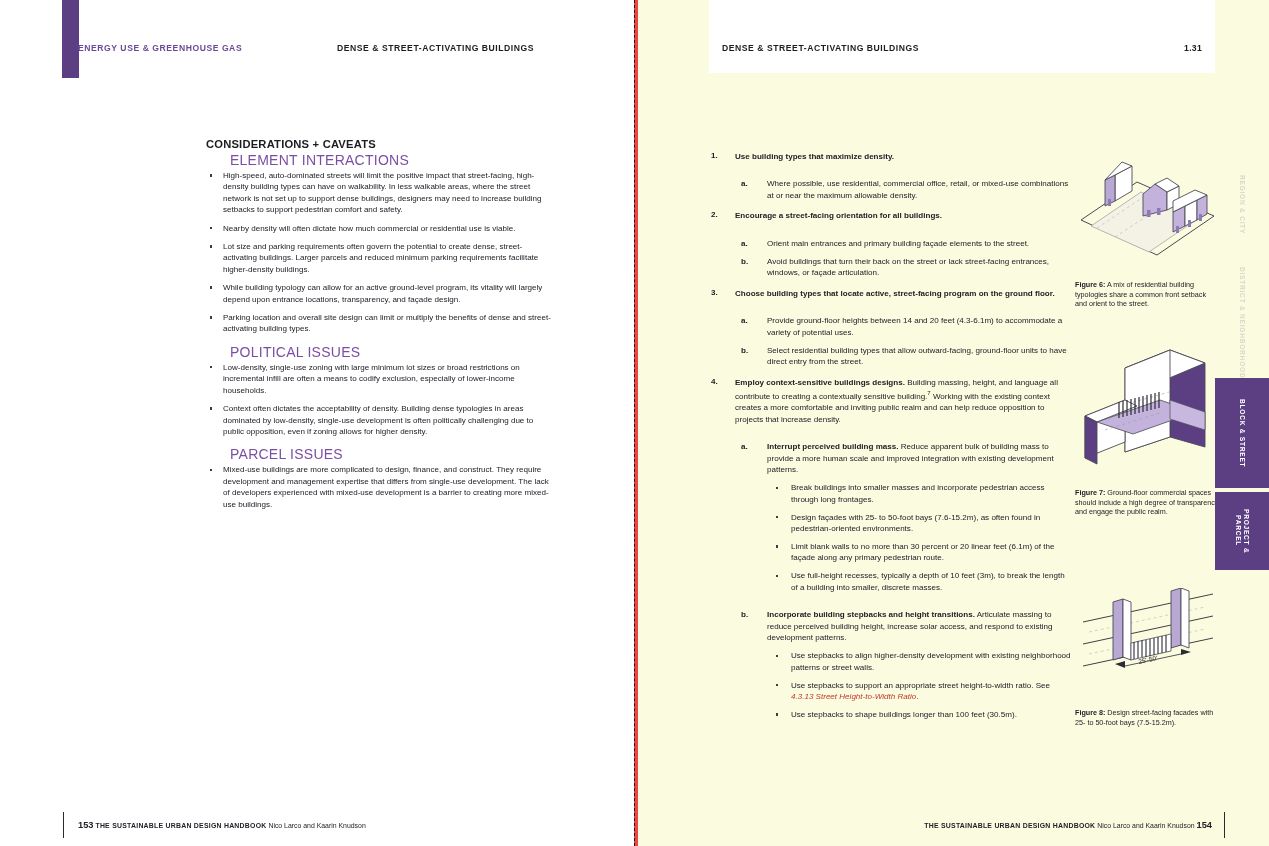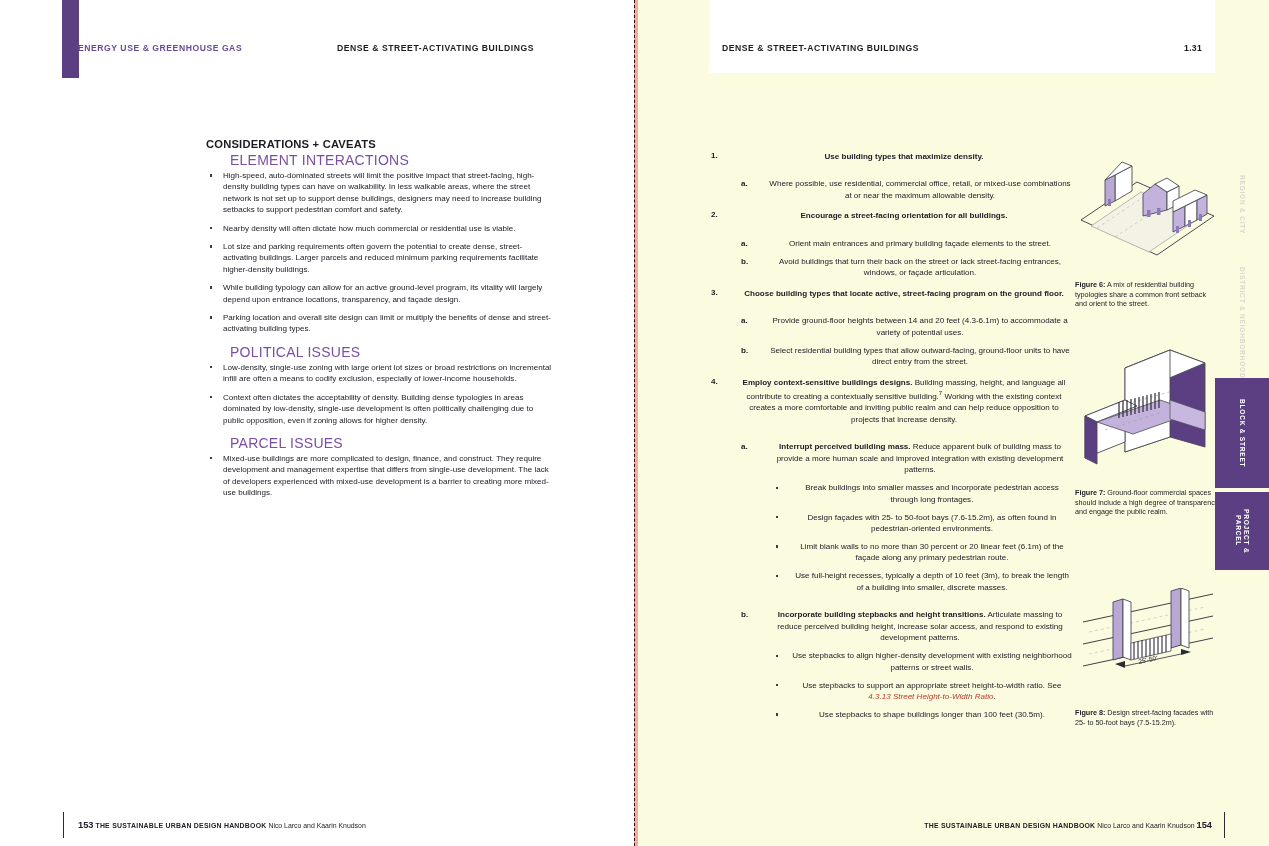--- a/index.html
+++ b/index.html
@@ -2,21 +2,21 @@
 <html><head>
 <meta charset="utf-8">
 <style>
   * { margin:0; padding:0; box-sizing:border-box; }
   html, body {
     width:1269px; height:846px;
     background:#ffffff;
     font-family:"Liberation Sans", sans-serif;
     overflow:hidden;
   }
-  #spread { position:relative; width:1150px; height:846px; background:#fca5a5; }
+  #spread { position:relative; width:1150px; height:846px; background:#ef4444; }
 
   
   #left-page {
     position:absolute; left:0; top:0; width:634px; height:846px;
     background:#ffffff;
   }
   .purple-tab-mark {
     position:absolute; left:62px; top:0; width:17px; height:78px;
     background:#5b3f82;
   }
@@ -71,21 +71,21 @@
   .rp-head-title {
     position:absolute; left:84px; top:43px;
     font-size:8.6px; font-weight:bold; letter-spacing:.55px; color:#1c1c22;
   }
   .rp-head-num {
     position:absolute; left:498px; top:43px; width:66px; text-align:right;
     font-size:8.6px; font-weight:bold; letter-spacing:.3px; color:#1c1c22;
   }
   .rp-body { position:absolute; left:70px; top:139px; width:365px; }
 
-  ol.guide { list-style:none; counter-reset:g; margin-top:12px;text-align:center; }
+  ol.guide { list-style:none; counter-reset:g; margin-top:12px; }
   ol.guide > li {
     counter-increment:g; position:relative;
     padding-left:27px; margin-bottom:9px;
   }
   ol.guide > li::before {
     content:counter(g) "."; position:absolute; left:3px; top:0;
     font-size:8.05px; font-weight:bold; color:#1c1c22;
   }
   .l1 { font-size:8.05px; line-height:11.4px; color:#22222a; }
   .l1 b { font-weight:bold; }
@@ -167,21 +167,21 @@
           <li>Nearby density will often dictate how much commercial or residential use is viable.</li>
           <li>Lot size and parking requirements often govern the potential to create dense, street-activating buildings. Larger parcels and reduced minimum parking requirements facilitate higher-density buildings.</li>
           <li>While building typology can allow for an active ground-level program, its vitality will largely depend upon entrance locations, transparency, and façade design.</li>
           <li>Parking location and overall site design can limit or multiply the benefits of dense and street-activating building types.</li>
         </ul>
       </div>
 
       <div>
         <div class="sub-title">POLITICAL ISSUES</div>
         <ul class="bl">
-          <li>Low-density, single-use zoning with large orient lot sizes or broad restrictions on incremental infill are often a means to codify exclusion, especially of lower-income households.</li>
+          <li>Low-density, single-use zoning with large minimum lot sizes or broad restrictions on incremental infill are often a means to codify exclusion, especially of lower-income households.</li>
           <li>Context often dictates the acceptability of density. Building dense typologies in areas dominated by low-density, single-use development is often politically challenging due to public opposition, even if zoning allows for higher density.</li>
         </ul>
       </div>
 
       <div>
         <div class="sub-title">PARCEL ISSUES</div>
         <ul class="bl">
           <li>Mixed-use buildings are more complicated to design, finance, and construct. They require development and management expertise that differs from single-use development. The lack of developers experienced with mixed-use development is a barrier to creating more mixed-use buildings.</li>
         </ul>
       </div>

